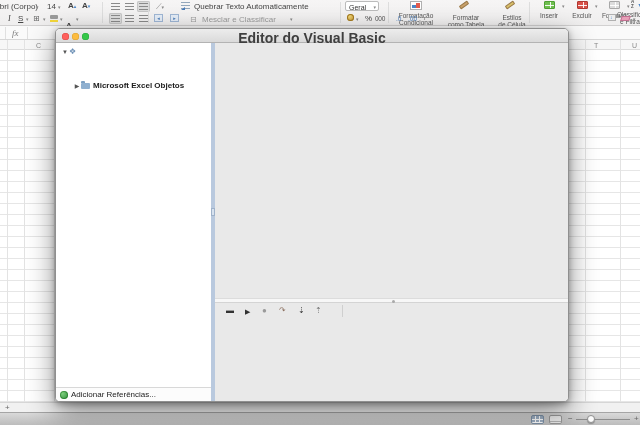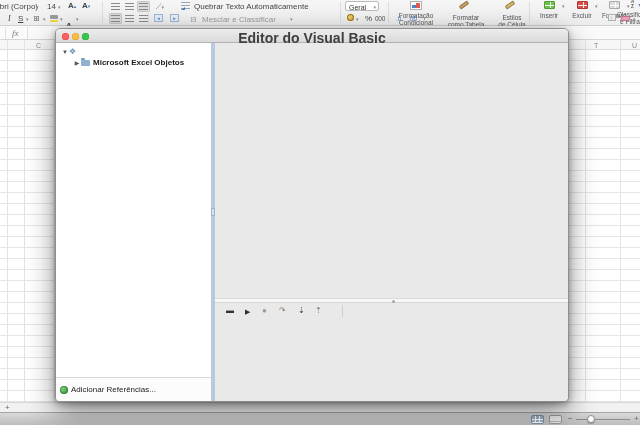--- a/index.html
+++ b/index.html
@@ -43,21 +43,21 @@
             text-align:center;flex:0 0 auto;}
   .titletext{font-size:14px;font-weight:700;color:#3f3f3f;line-height:14px;}
   .tl{position:absolute;top:3.5px;width:7px;height:7px;border-radius:50%;}
   .vbebody{flex:1;display:flex;min-height:0;}
   .projpanel{width:155px;background:#fff;display:flex;flex-direction:column;}
   .treerow{display:flex;align-items:center;height:11px;font-size:8px;font-weight:700;color:#1c1c1c;white-space:nowrap;}
   .disc{font-size:6px;color:#555;width:8px;text-align:center;flex:0 0 auto;}
   .foldericon{width:9px;height:6px;background:#8fb0d0;border-radius:1px;position:relative;margin-right:3px;flex:0 0 auto;}
   .foldericon::before{content:"";position:absolute;left:0;top:-2px;width:4px;height:2px;background:#7da0c2;border-radius:1px 1px 0 0;}
   .projicon{font-size:8px;color:#6b8fb5;margin-right:2px;line-height:1;flex:0 0 auto;}
-  .refsrow{margin-top:auto;height:24px;border-top:1px solid #d8d8d8;display:flex;align-items:center;padding-left:4px;background:#fcfcfc;}
+  .refsrow{margin-top:auto;height:14px;border-top:1px solid #d8d8d8;display:flex;align-items:center;padding-left:4px;background:#fcfcfc;}
   .globe{width:8px;height:8px;border-radius:50%;background:radial-gradient(circle at 30% 30%,#7ed07e,#2e8b3a);margin-right:3px;box-shadow:inset 0 0 0 1px rgba(0,90,0,.4);}
   .refslabel{font-size:8px;color:#222;white-space:nowrap;}
   .vdivider{width:4px;background:#b9c9de;position:relative;}
   .vhandle{position:absolute;left:0;top:46%;width:4px;height:8px;background:#d7e2ef;border:1px solid #9fb2ca;}
   .rightpane{flex:1;display:flex;flex-direction:column;background:#e9e9e9;min-width:0;}
   .codepane{height:255px;flex:0 0 auto;}
   .hsplit{height:5px;background:#f7f7f7;border-top:1px solid #dcdcdc;border-bottom:1px solid #d4d4d4;position:relative;flex:0 0 auto;}
   .hhandle{position:absolute;left:50%;top:1px;width:3px;height:3px;border-radius:50%;background:#a9a9a9;}
   .dbgbar{height:16px;position:relative;flex:0 0 auto;}
   .dbgico{position:absolute;top:4px;font-size:8px;line-height:1;color:#333;}
@@ -239,21 +239,21 @@
       <span class="tl" style="left:26px;background:#34c749;box-shadow:inset 0 0 0 .5px #28a83c;"></span>
       <span class="titletext">Editor do Visual Basic</span>
     </div>
     <div class="vbebody">
 
       <div class="projpanel">
         <div class="treerow" style="margin-top:3px;padding-left:5px;">
           <span class="disc">▼</span>
           <span class="projicon">❖</span>
         </div>
-        <div class="treerow" style="padding-left:17px;">
+        <div class="treerow" style="padding-left:17px;margin-top:23px;">
           <span class="disc">▶</span>
           <span class="foldericon"></span>
           <span>Microsoft Excel Objetos</span>
         </div>
         <div class="refsrow">
           <span class="globe"></span>
           <span class="refslabel">Adicionar Referências...</span>
         </div>
       </div>
 

